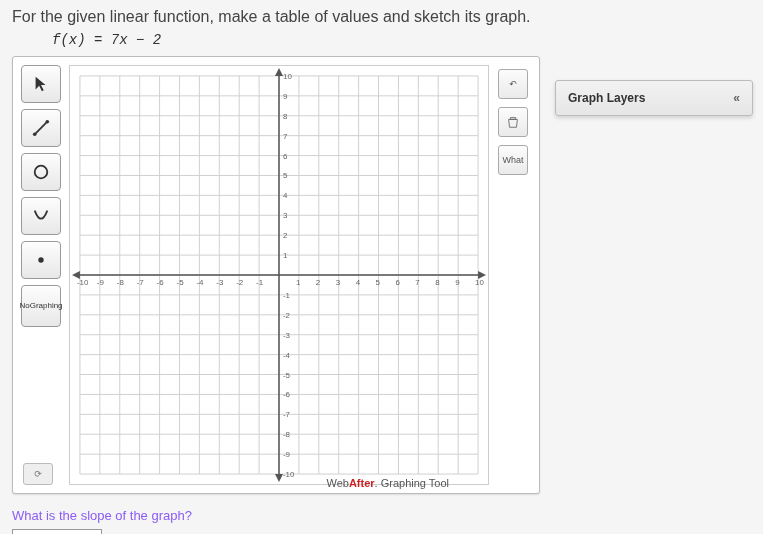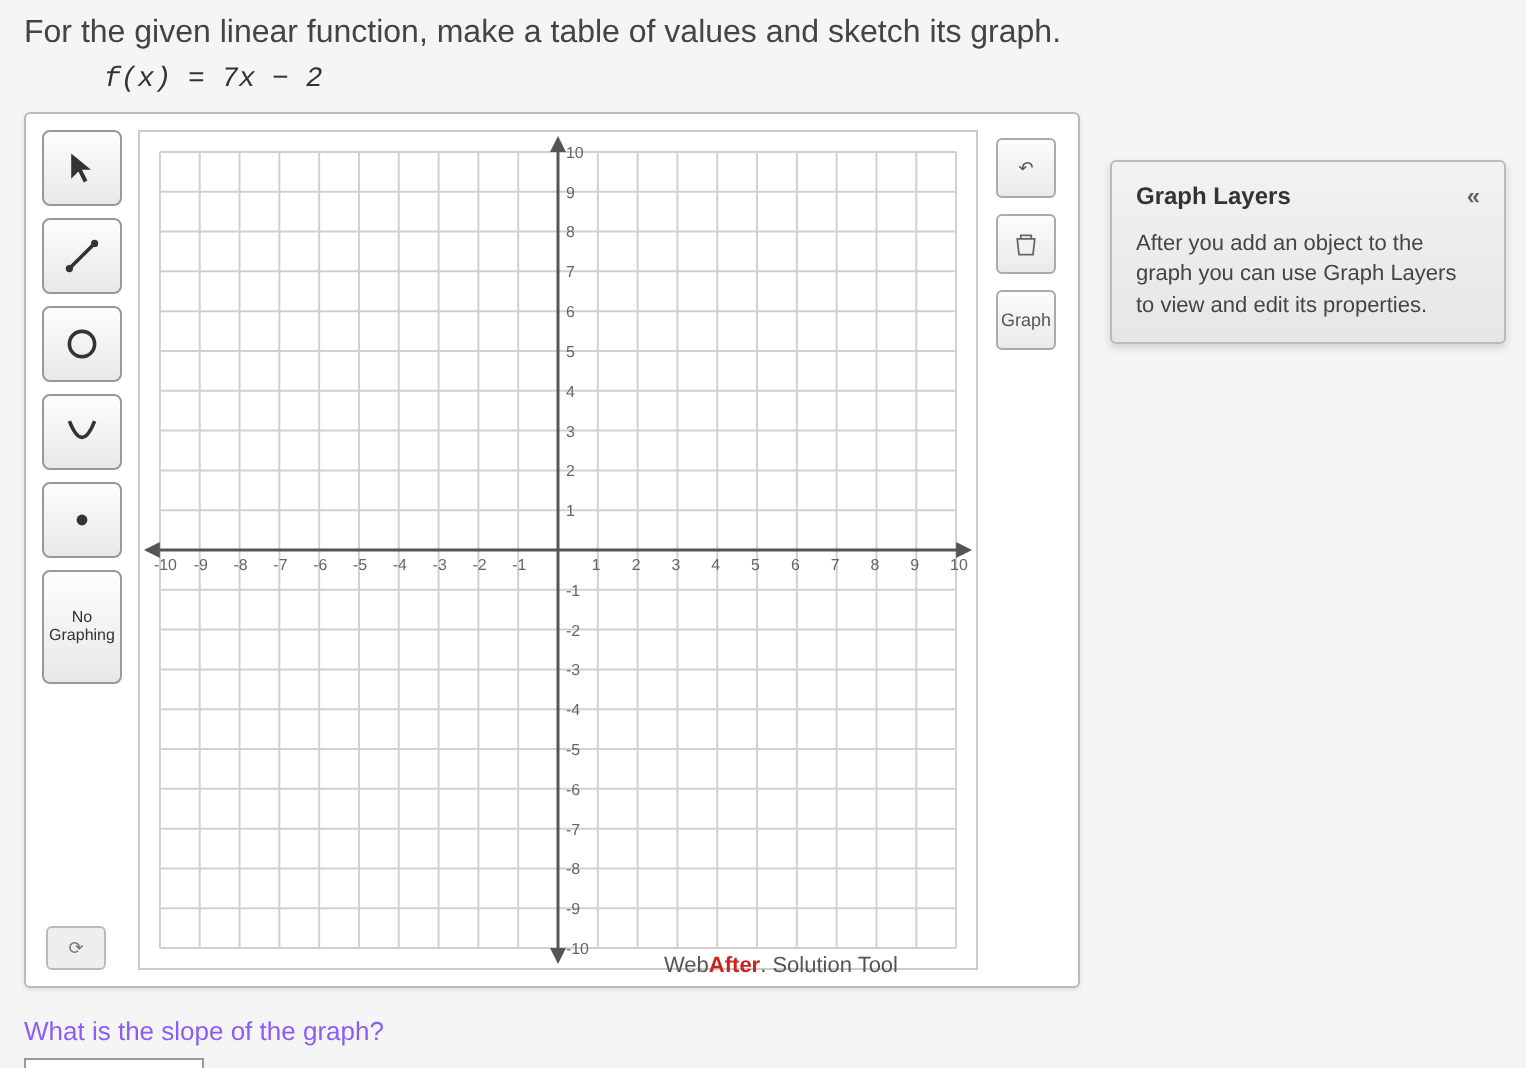--- a/index.html
+++ b/index.html
@@ -4,30 +4,30 @@
 <style>
 *{box-sizing:border-box;margin:0;padding:0}
 body{font-family:Arial,Helvetica,sans-serif;font-size:13px;background:#f5f5f5;color:#333;width:763px;height:534px;position:relative;padding:8px 12px}
 .prompt{font-size:16px;color:#444;margin-bottom:6px}
 .func{font-family:Liberation Mono, monospace;font-size:14px;margin-left:40px;margin-bottom:8px;font-style:italic}
 .workspace{display:flex;gap:0}
 .graph-container{border:1px solid #bbb;border-radius:3px;background:#fff;padding:8px;display:flex;gap:6px;position:relative;box-shadow:0 1px 2px rgba(0,0,0,.1)}
 .toolbar{display:flex;flex-direction:column;gap:6px;width:42px}
 .tool{width:40px;height:38px;border:1px solid #999;border-radius:4px;background:linear-gradient(#fdfdfd,#e8e8e8);display:flex;align-items:center;justify-content:center;cursor:pointer;font-size:16px;color:#333;box-shadow:inset 0 1px 0 #fff}
 .tool svg{width:18px;height:18px}
-.tool.nosol{font-size:8px;text-align:right;line-height:1.1;flex-direction:column;height:57px}
+.tool.nosol{font-size:8px;text-align:right;line-height:1.1;flex-direction:row;height:42px}
 .canvas-wrap{width:420px;height:420px;border:1px solid #ccc;background:#fff;position:relative}
 .canvas-wrap svg{width:100%;height:100%}
 .side-tools{display:flex;flex-direction:column;gap:8px;padding:4px 2px;width:36px;align-items:center}
 .stool{width:30px;height:30px;border:1px solid #aaa;border-radius:3px;background:linear-gradient(#fcfcfc,#eaeaea);display:flex;align-items:center;justify-content:center;font-size:9px;color:#555;cursor:pointer}
 .footer-brand{position:absolute;bottom:4px;right:90px;font-size:11px;color:#555}
 .footer-brand b{color:#c22}
 .help{width:30px;height:22px;border:1px solid #bbb;border-radius:3px;background:#eee;font-size:9px;display:flex;align-items:center;justify-content:center;color:#777;margin-top:auto}
 .layers-panel{position:absolute;left:555px;top:80px;width:198px;background:linear-gradient(#f2f2f2,#e6e6e6);border:1px solid #bbb;border-radius:3px;padding:10px 12px;box-shadow:0 2px 4px rgba(0,0,0,.15)}
-.layers-title{font-weight:bold;font-size:12px;margin-bottom:10px;display:flex;justify-content:space-between;align-items:center}
+.layers-title{font-weight:bold;font-size:12px;display:flex;justify-content:space-between;align-items:center}
 .layers-title .coll{font-size:12px;color:#666;cursor:pointer}
 .layers-body{font-size:11px;color:#444;line-height:1.4}
 .question{margin-top:14px;font-size:13px;color:#8b5cf6}
 .answer-box{margin-top:6px;width:90px;height:24px;border:1px solid #999;background:#fff}
 .gridline{stroke:#d0d0d0;stroke-width:1}
 .axis{stroke:#555;stroke-width:1.5}
 .ticklabel{font-size:8px;fill:#666;font-family:Arial}
 </style>
 </head>
 <body>
@@ -177,39 +177,38 @@
     <div class="side-tools">
       <div class="stool">
         <span>↶</span>
       </div>
       <div class="stool">
         <svg viewBox="0 0 16 16" width="14" height="14">
             <path d="M3 5 h10 l-1 9 h-8 z M5 3 h6 v2 h-6 z" fill="none" stroke="#666" stroke-width="1"></path>
           </svg>
       </div>
       <div class="stool">
-        <span>Graph</span>
+        <span>What</span>
       </div>
     </div>
 
     <div class="help" style="position:absolute;left:10px;bottom:8px">
       <span>⟳</span>
     </div>
 
     <div class="footer-brand">
-      <span>Web</span><b>After</b><span>. Solution Tool</span>
+      <span>Web</span><b>After</b><span>. Graphing Tool</span>
     </div>
   </div>
 </div>
 
 <div class="layers-panel">
   <div class="layers-title">
     <span>Graph Layers</span>
     <span class="coll">«</span>
   </div>
-  <div class="layers-body">After you add an object to the graph you can use Graph Layers to view and edit its properties.</div>
 </div>
 
 <div class="question">What is the slope of the graph?</div>
 <input class="answer-box" type="text" style="">
 
 
 
 
 </body></html>

